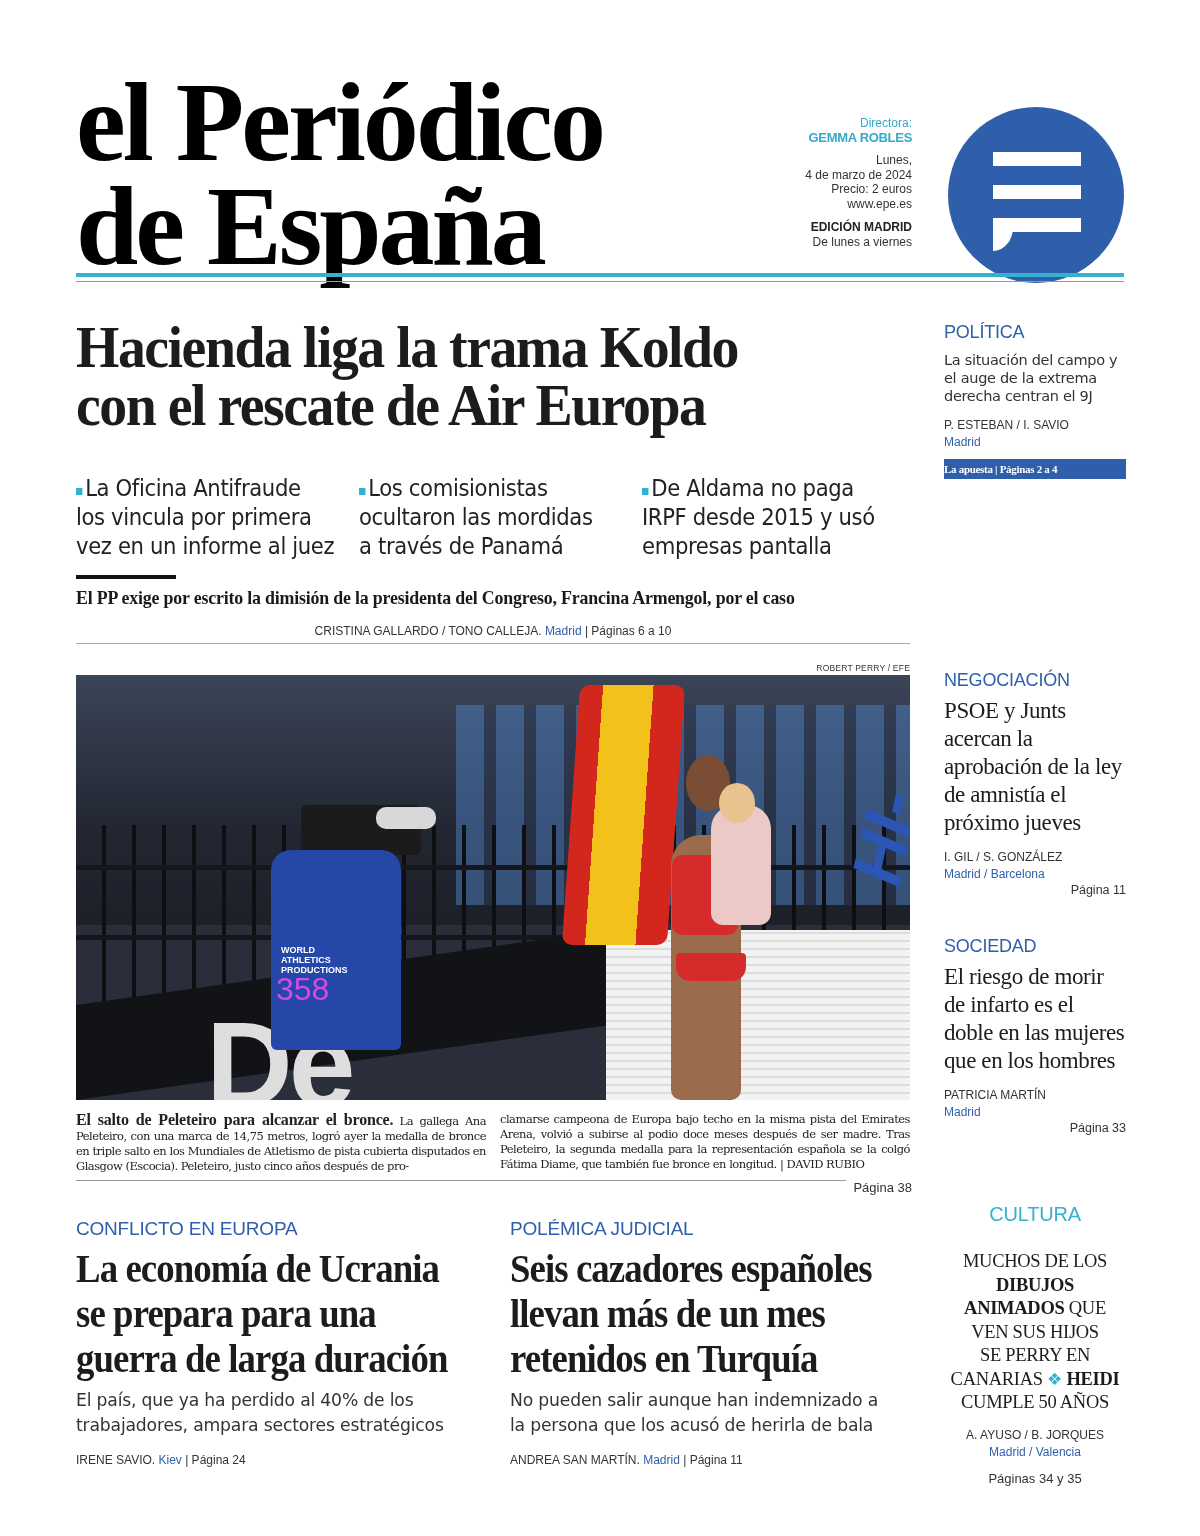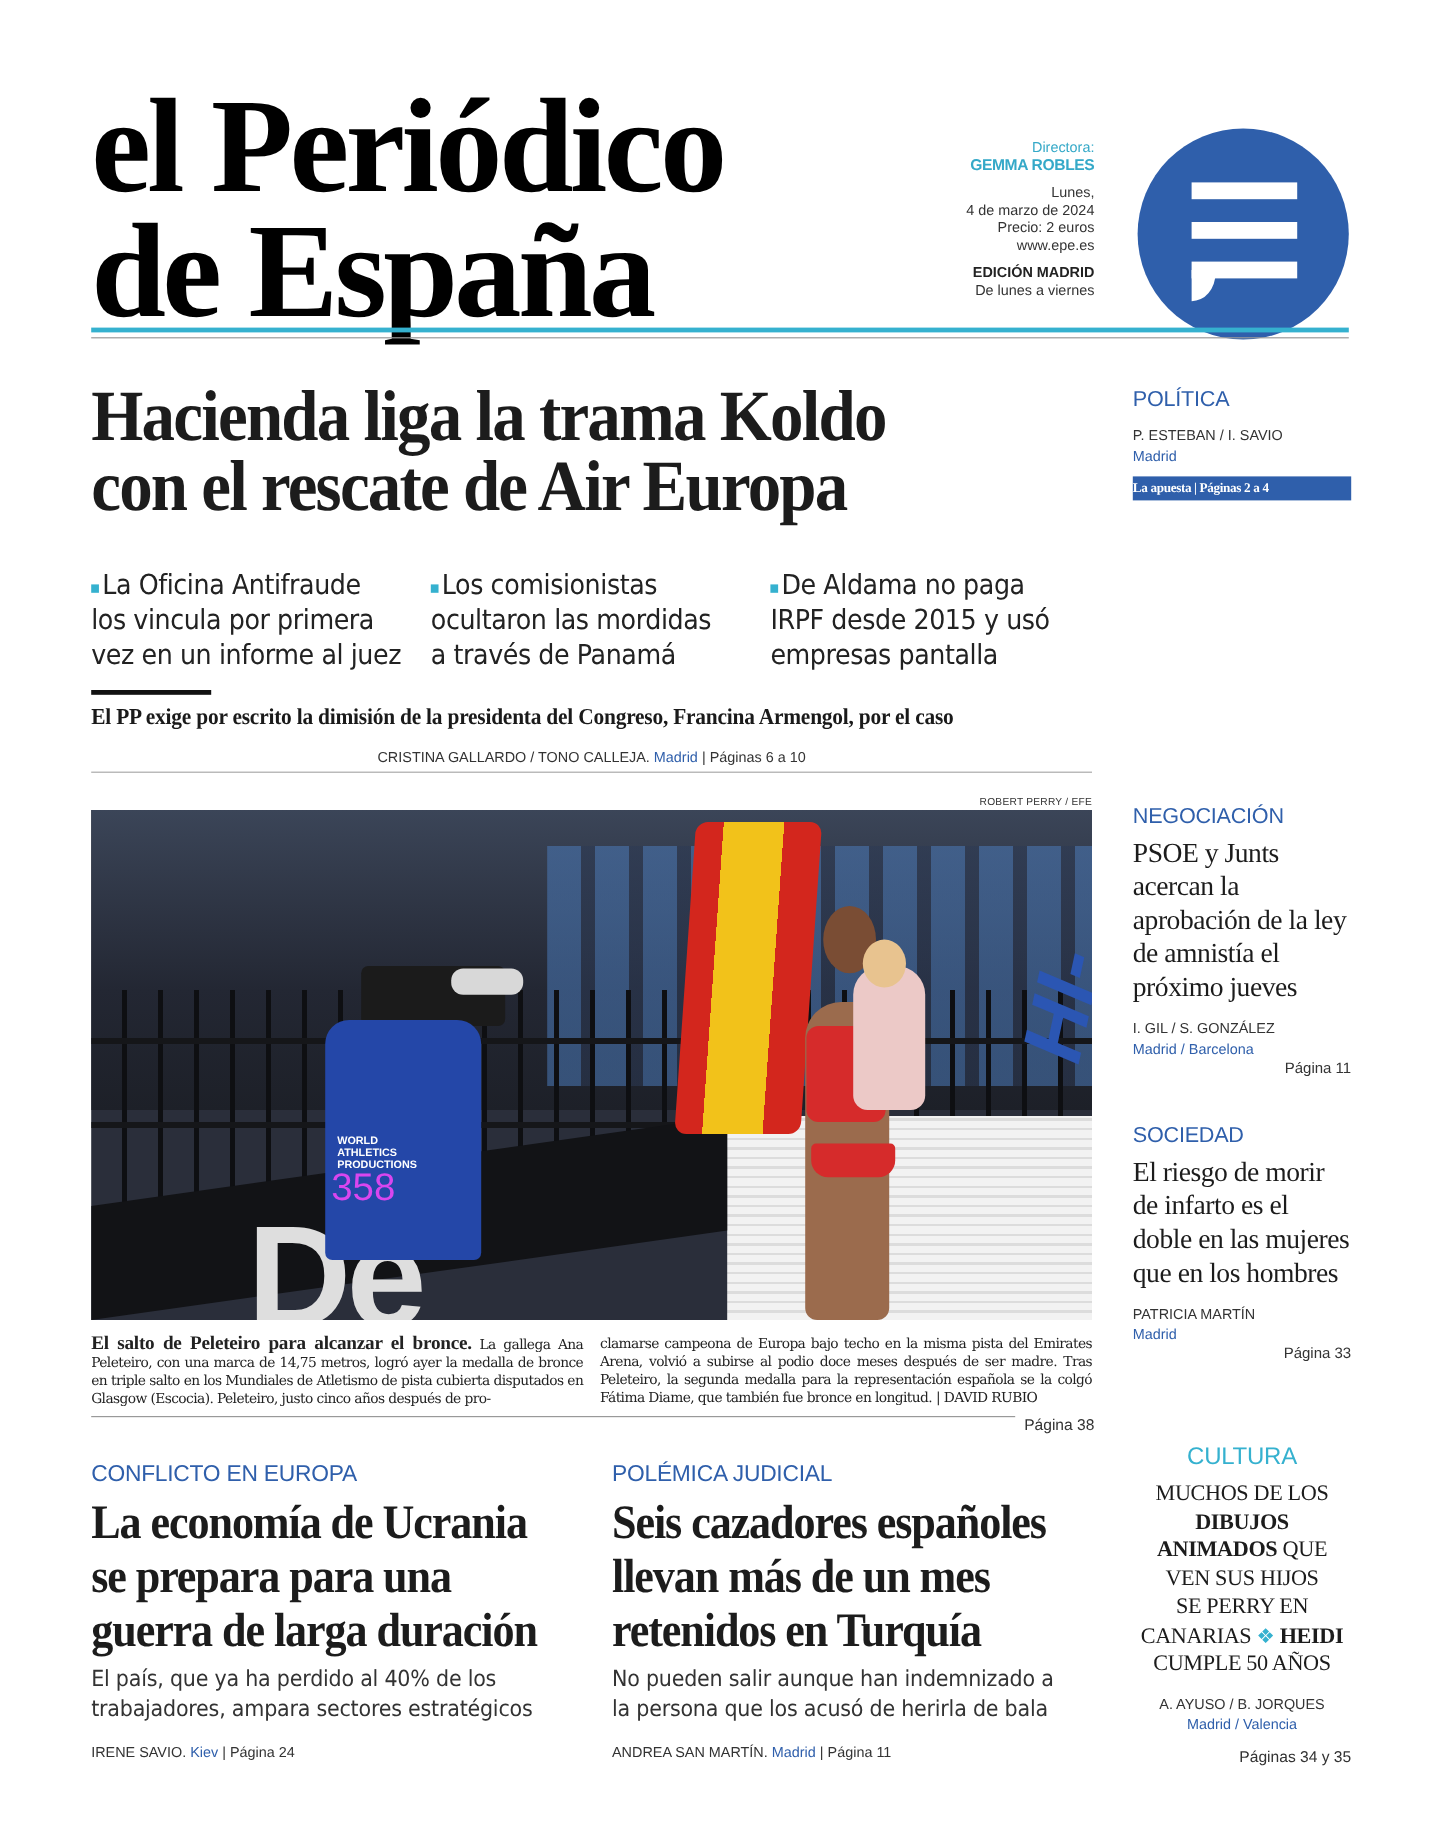--- a/index.html
+++ b/index.html
@@ -82,25 +82,25 @@
   .rc { left: 944px; width: 182px; }
   .rc .kicker { font-size: 18px; }
   .rc .hd { font-family: "Liberation Serif", serif; font-size: 23px; line-height: 28px; color: #1c1c1c; margin-top: 6px; letter-spacing: -0.4px; }
   .rc .sub { font-family: "DejaVu Sans", sans-serif; font-size: 14.5px; line-height: 18px; color: #333; margin-top: 8px; letter-spacing: -0.3px; }
   .rc .by { font-size: 12px; line-height: 17px; color: #333; margin-top: 12px; }
   .rc .pg { font-size: 12.5px; color: #333; text-align: right; margin-top: 0px; }
   .apuesta { margin-top: 8px; background: #2f5fab; color: #fff; font-family: "Liberation Serif", serif; font-weight: bold; font-size: 11px; height: 20px; line-height: 20px; text-align: left; letter-spacing: -0.3px; }
 
   .cultura { left: 944px; top: 1203px; width: 182px; text-align: center; }
   .cultura .kicker { color: #35b1cf; font-size: 20px; }
-  .cultura .hd { font-family: "Liberation Serif", serif; font-size: 18.5px; line-height: 23.5px; color: #1c1c1c; margin-top: 8px; letter-spacing: -0.3px; }
+  .cultura .hd { font-family: "Liberation Serif", serif; font-size: 18.5px; line-height: 23.5px; color: #1c1c1c; margin-top: 24px; letter-spacing: -0.3px; }
   .cultura .hd b { font-weight: bold; }
   .cultura .diamond { color: #35b1cf; font-size: 17px; }
   .cultura .by { font-size: 12px; line-height: 17px; margin-top: 12px; color: #333; }
-  .cultura .pg { font-size: 13px; margin-top: 10px; color: #333; text-align: right; }
+  .cultura .pg { font-size: 13px; margin-top: 10px; color: #333; }
 </style>
 </head>
 <body>
 
 <div class="abs logo">
   <span class="l1">el Periódico</span>
   <span class="l2">de España</span>
 </div>
 
 <div class="abs meta">
@@ -226,20 +226,21 @@
   </div>
   <div class="by">
     <span>ANDREA SAN MARTÍN.</span>
     <span class="blue">Madrid</span>
     <span>| Página 11</span>
   </div>
 </div>
 
 <div class="abs rc" style="top:322px;">
   <div class="kicker">POLÍTICA</div>
+  <div class="sub">La situación del campo y el auge de la extrema derecha centran el 9J</div>
   <div class="by">
     <div>P. ESTEBAN / I. SAVIO</div>
     <div class="blue">Madrid</div>
   </div>
   <div class="apuesta">La apuesta | Páginas 2 a 4</div>
 </div>
 
 <div class="abs rc" style="top:670px;">
   <div class="kicker">NEGOCIACIÓN</div>
   <div class="hd">PSOE y Junts acercan la aprobación de la ley de amnistía el próximo jueves</div>

